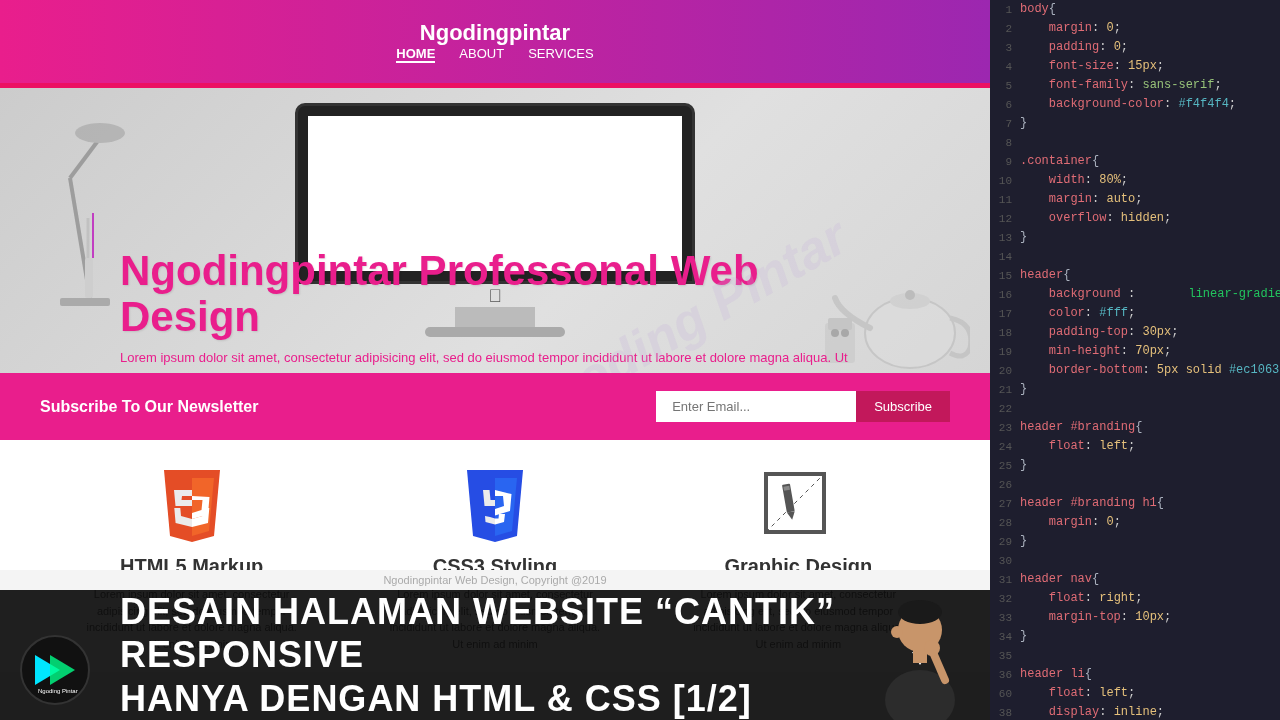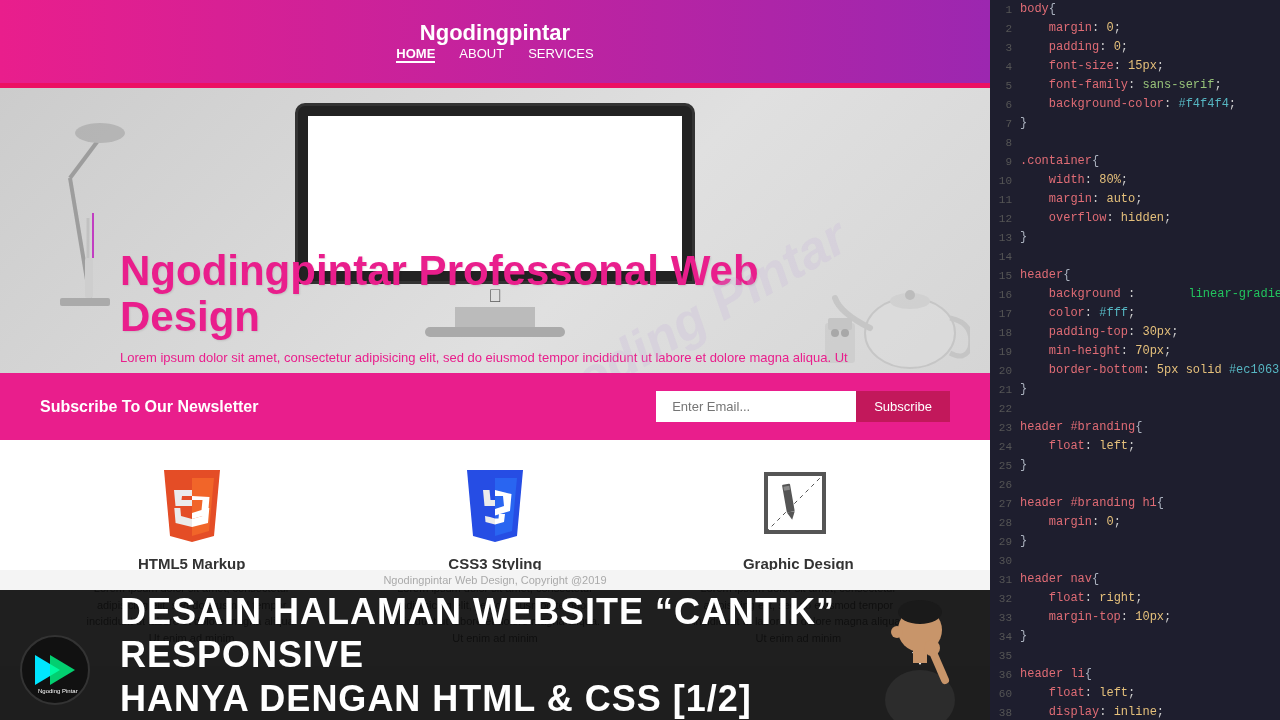--- a/index.html
+++ b/index.html
@@ -159,21 +159,21 @@
 
     
     .features-section {
       background: #fff;
       padding: 30px 40px 20px;
       display: flex;
       justify-content: space-around;
     }
     .feature-item { text-align: center; max-width: 220px; }
     .feature-icon { margin-bottom: 10px; }
-    .feature-title { font-size: 15px; font-weight: 600; color: #333; margin-bottom: 8px; }
+    .feature-title { font-size: 20px; font-weight: 600; color: #333; margin-bottom: 8px; }
     .feature-desc { font-size: 11px; color: #777; line-height: 1.5; }
 
     
     .bottom-overlay {
       position: absolute;
       bottom: 0; left: 0; right: 0;
       background: rgba(0,0,0,0.88);
       height: 130px;
       display: flex;
       align-items: center;

